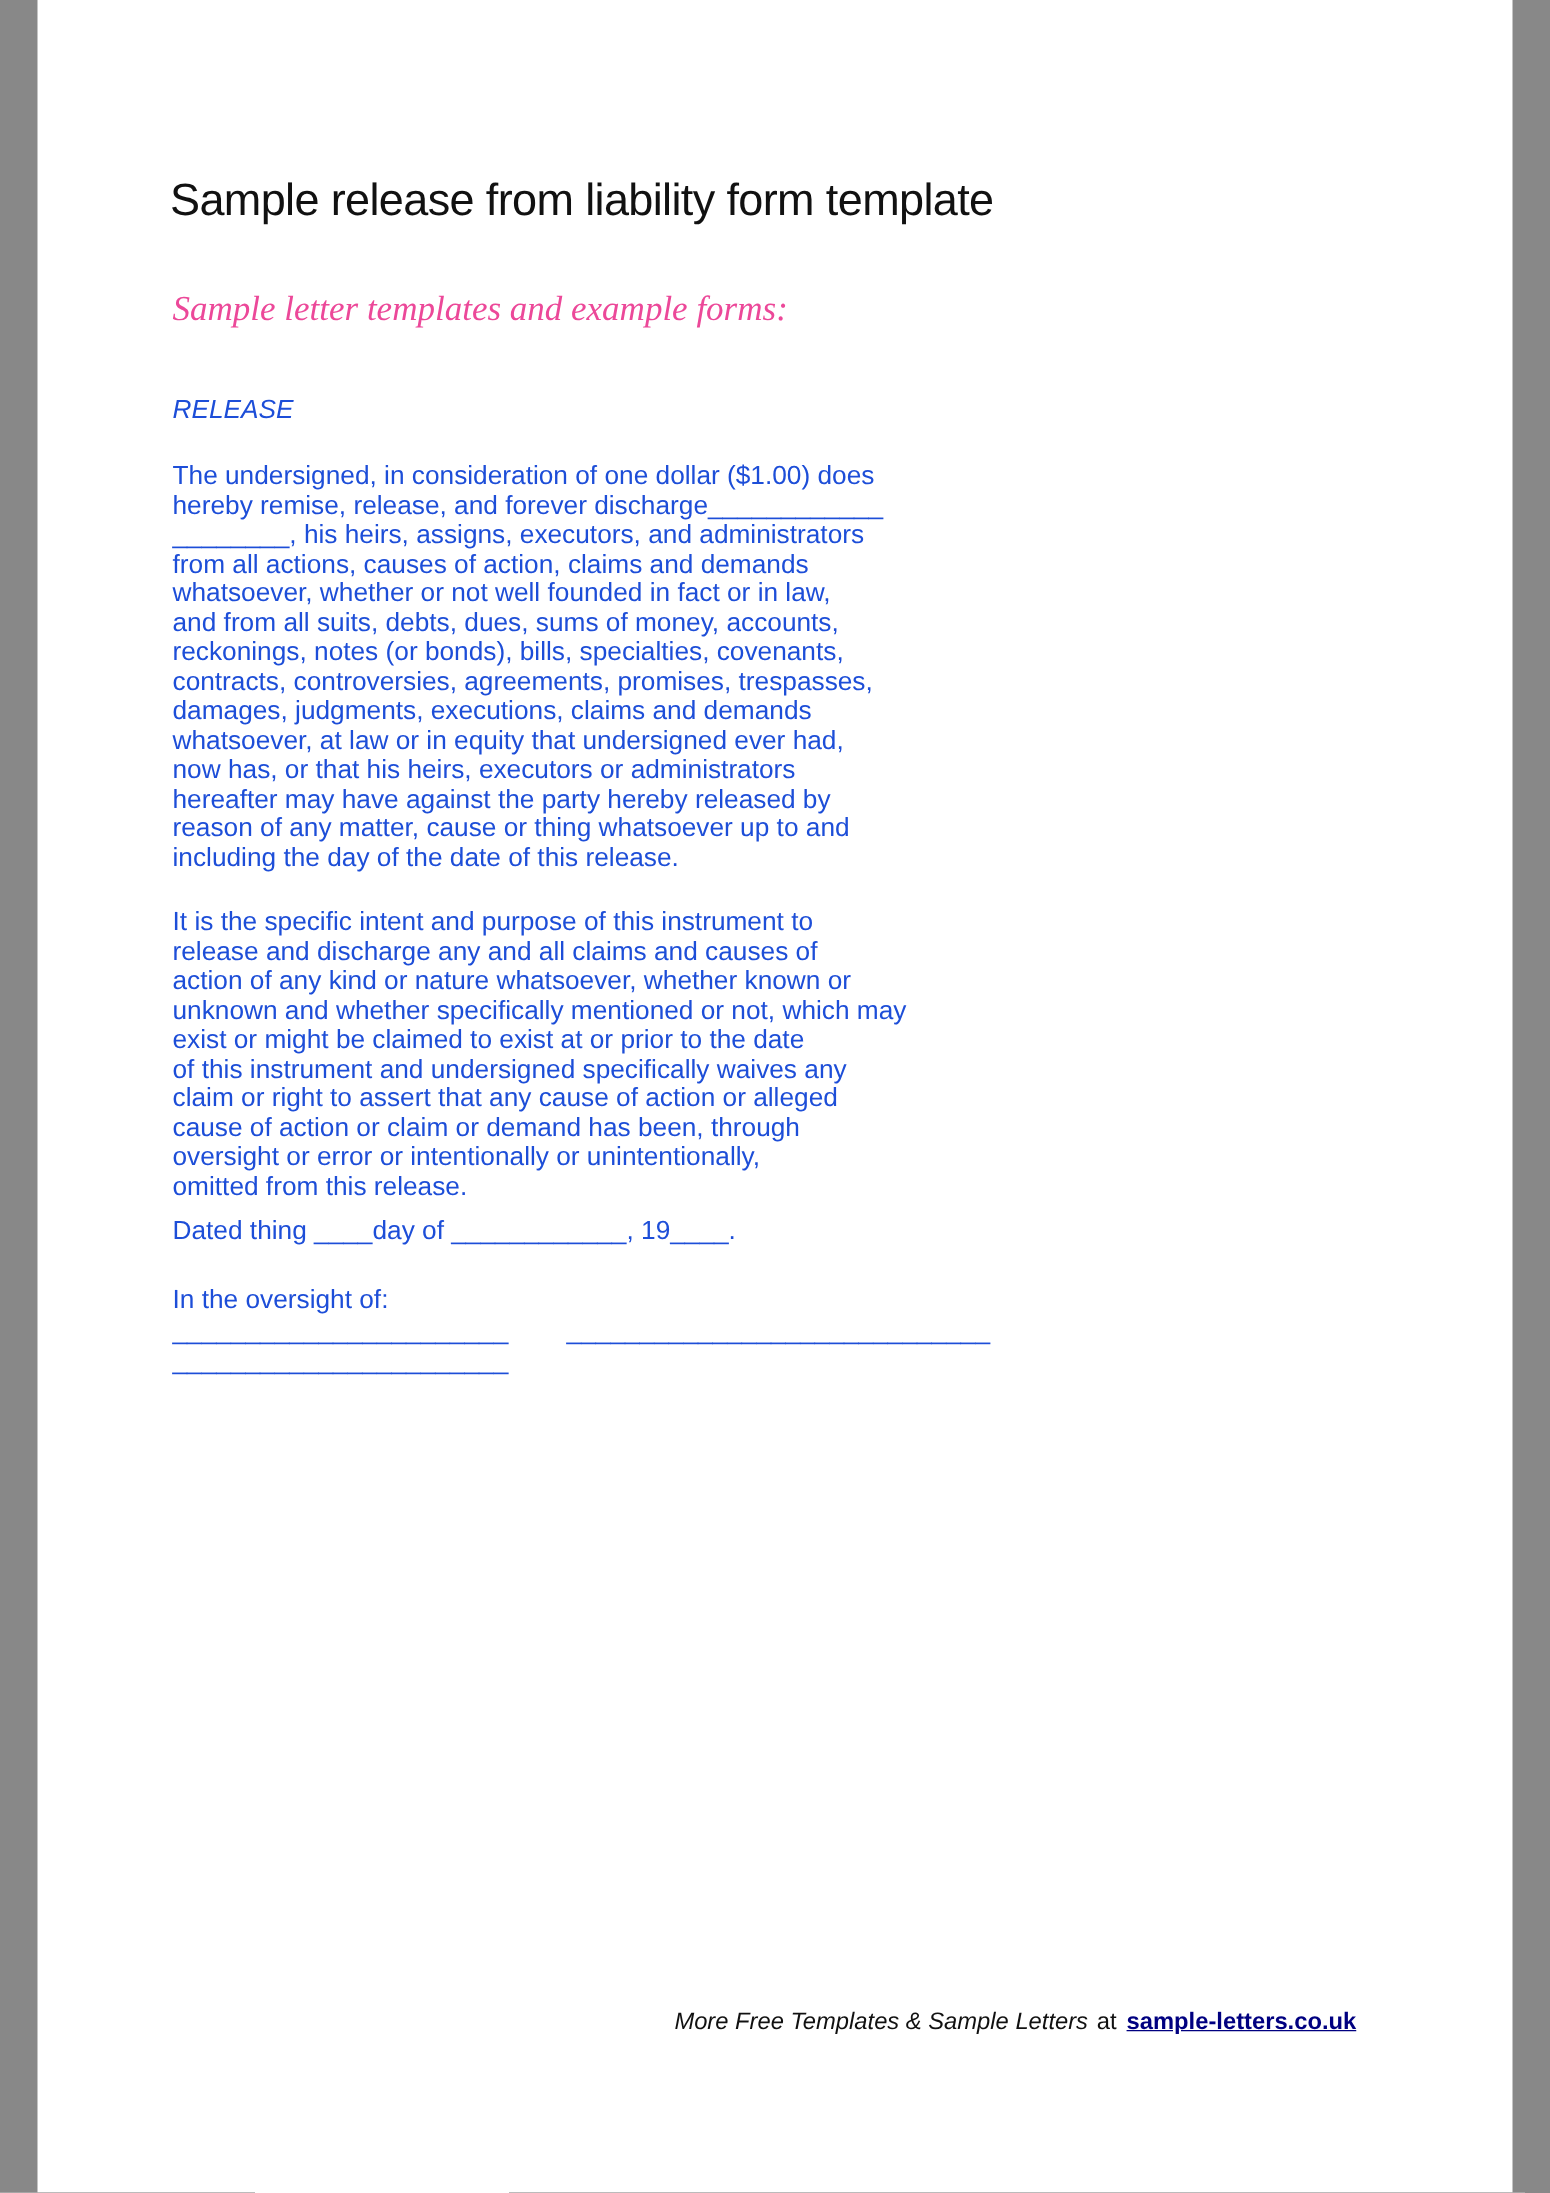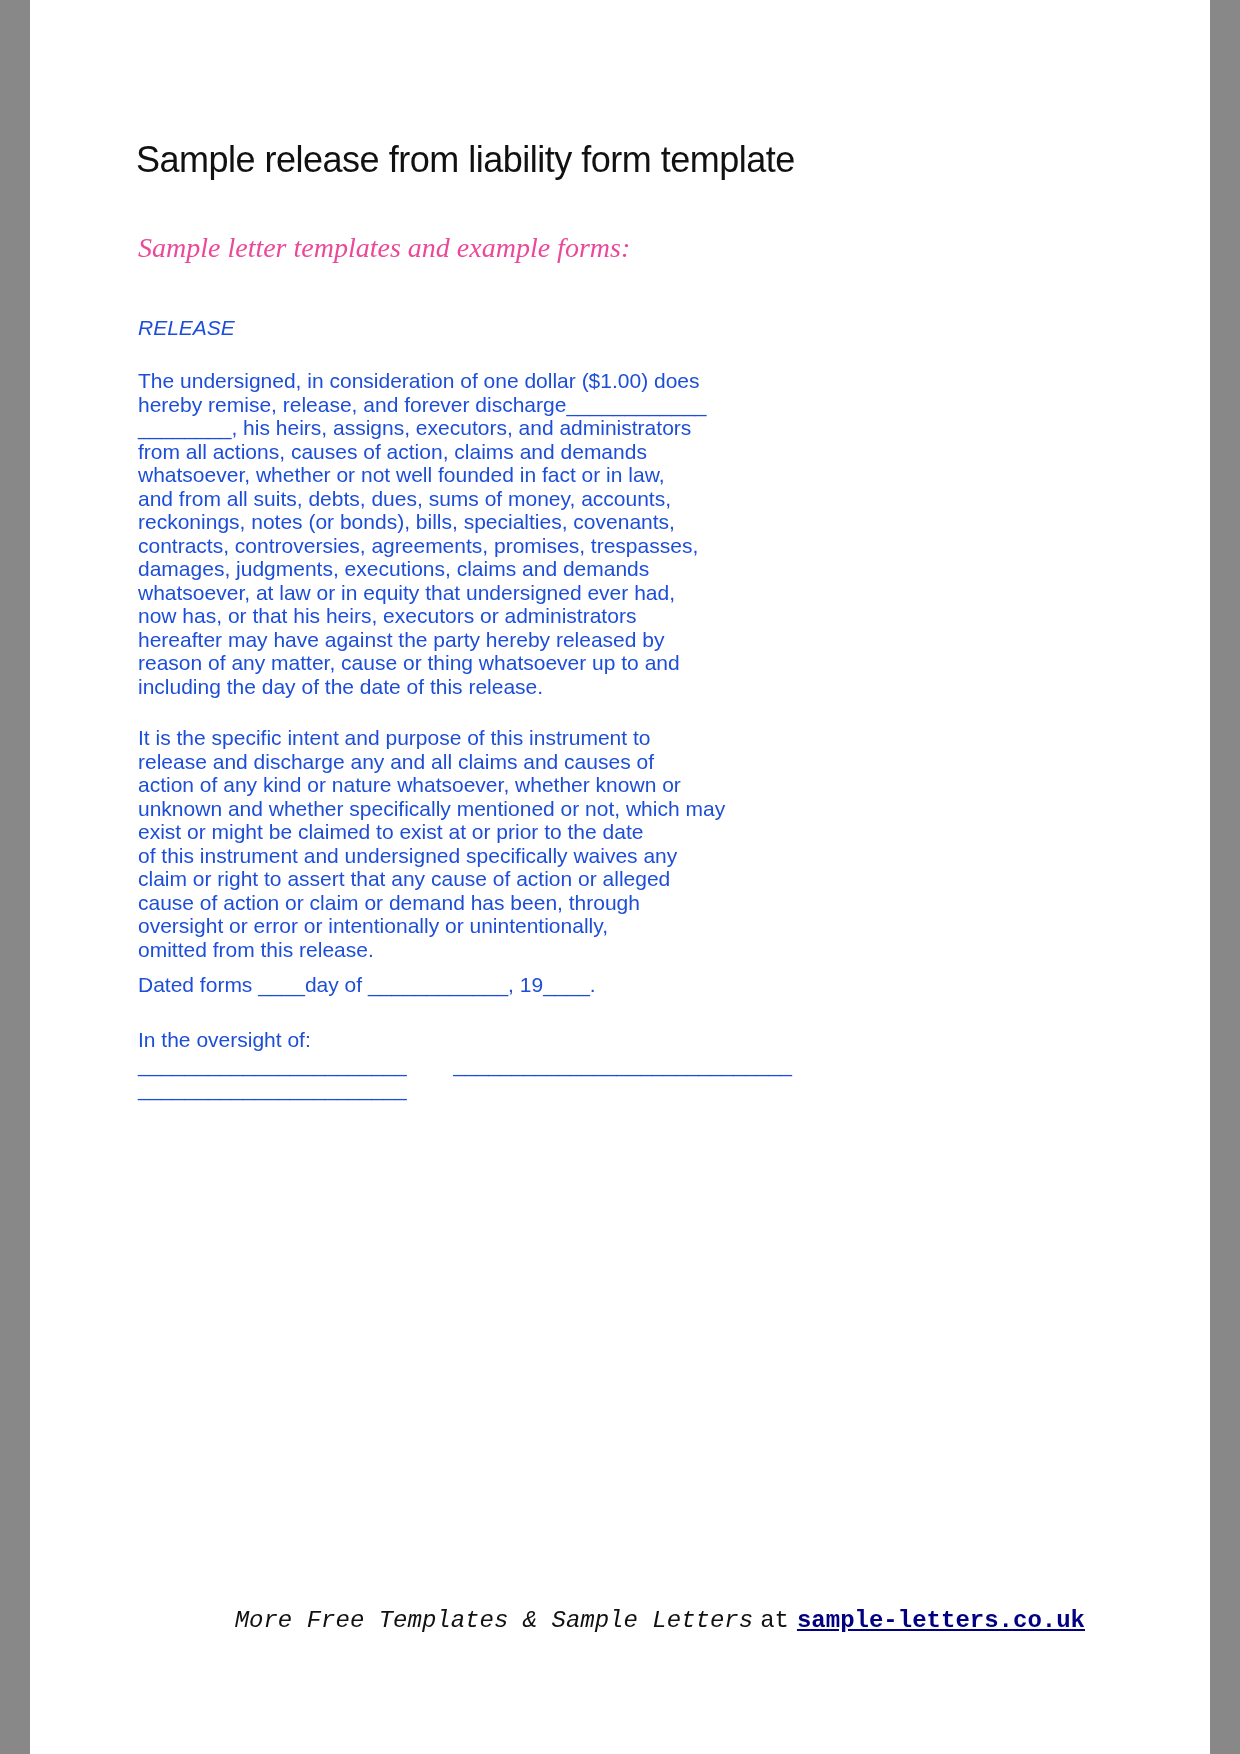--- a/index.html
+++ b/index.html
@@ -33,22 +33,22 @@
   }
   .section-heading{top:316px;font-style:italic;}
   .para1{top:369px;}
   .para2{top:726px;}
   .dated{top:973px;}
   .presence{top:1028px;}
   .sigrow1{top:1053px;}
   .sigrow2{top:1077px;}
   .footer{
     position:absolute;right:125px;top:1607px;
-    font-family:Liberation Mono, monospace;
-    font-size:24px;color:#111;
+    font-family:Liberation Sans, sans-serif;
+    font-size:19px;color:#111;
     white-space:nowrap;text-align:center;
   }
   .footer .f-italic{font-style:italic;}
   .footer .f-at{margin:0 8px 0 7px;}
   .footer .f-link{
     font-weight:bold;
     color:#000080;
     text-decoration:underline;
     cursor:pointer;
   }
@@ -83,21 +83,21 @@
 release and discharge any and all claims and causes of
 action of any kind or nature whatsoever, whether known or
 unknown and whether specifically mentioned or not, which may
 exist or might be claimed to exist at or prior to the date
 of this instrument and undersigned specifically waives any
 claim or right to assert that any cause of action or alleged
 cause of action or claim or demand has been, through
 oversight or error or intentionally or unintentionally,
 omitted from this release.</pre>
 
-  <div class="mono dated">Dated forms ____day of ____________, 19____.</div>
+  <div class="mono dated">Dated thing ____day of ____________, 19____.</div>
 
   <div class="mono presence">In the oversight of:</div>
 
   <div class="mono sigrow1">_______________________        _____________________________</div>
 
   <div class="mono sigrow2">_______________________</div>
 
   <div class="footer">
     <span class="f-italic">More Free Templates &amp; Sample Letters</span><span class="f-at">at</span><a class="f-link">sample-letters.co.uk</a>
   </div>

